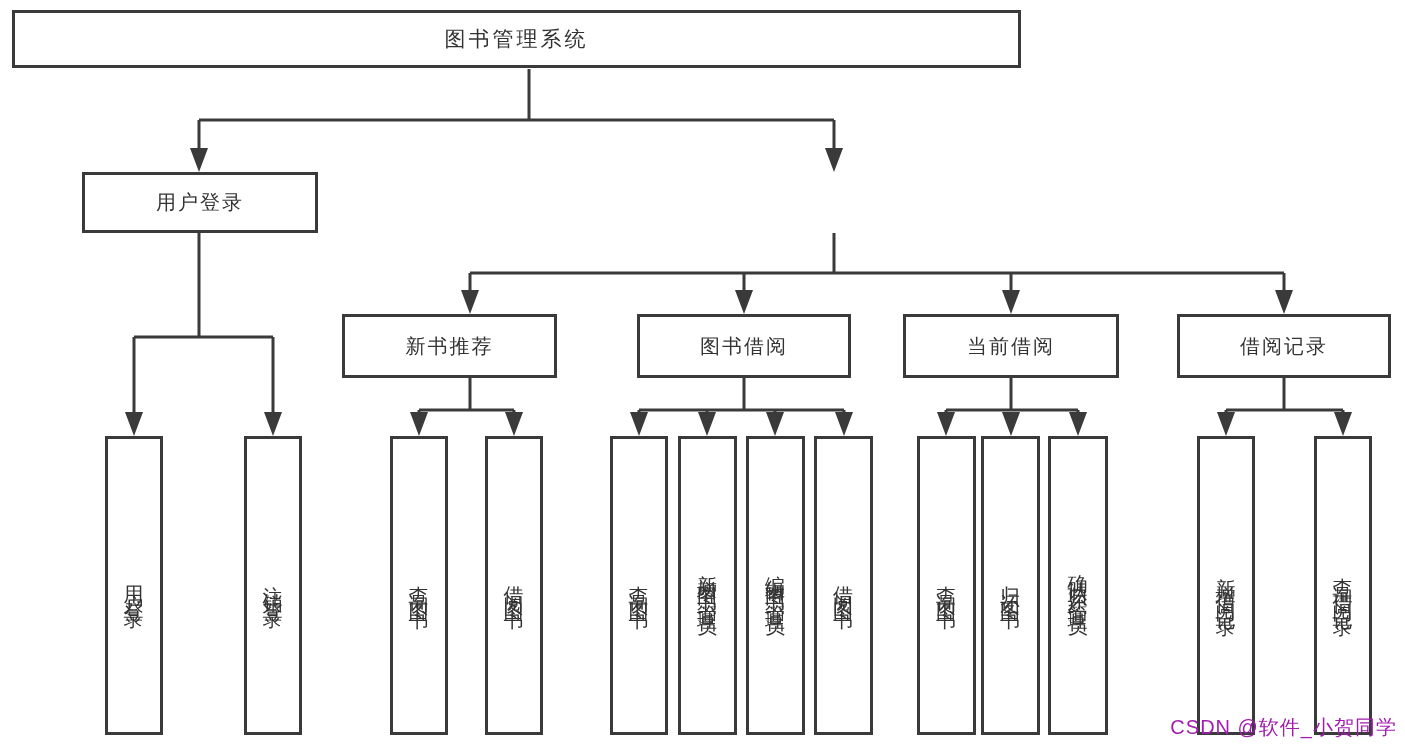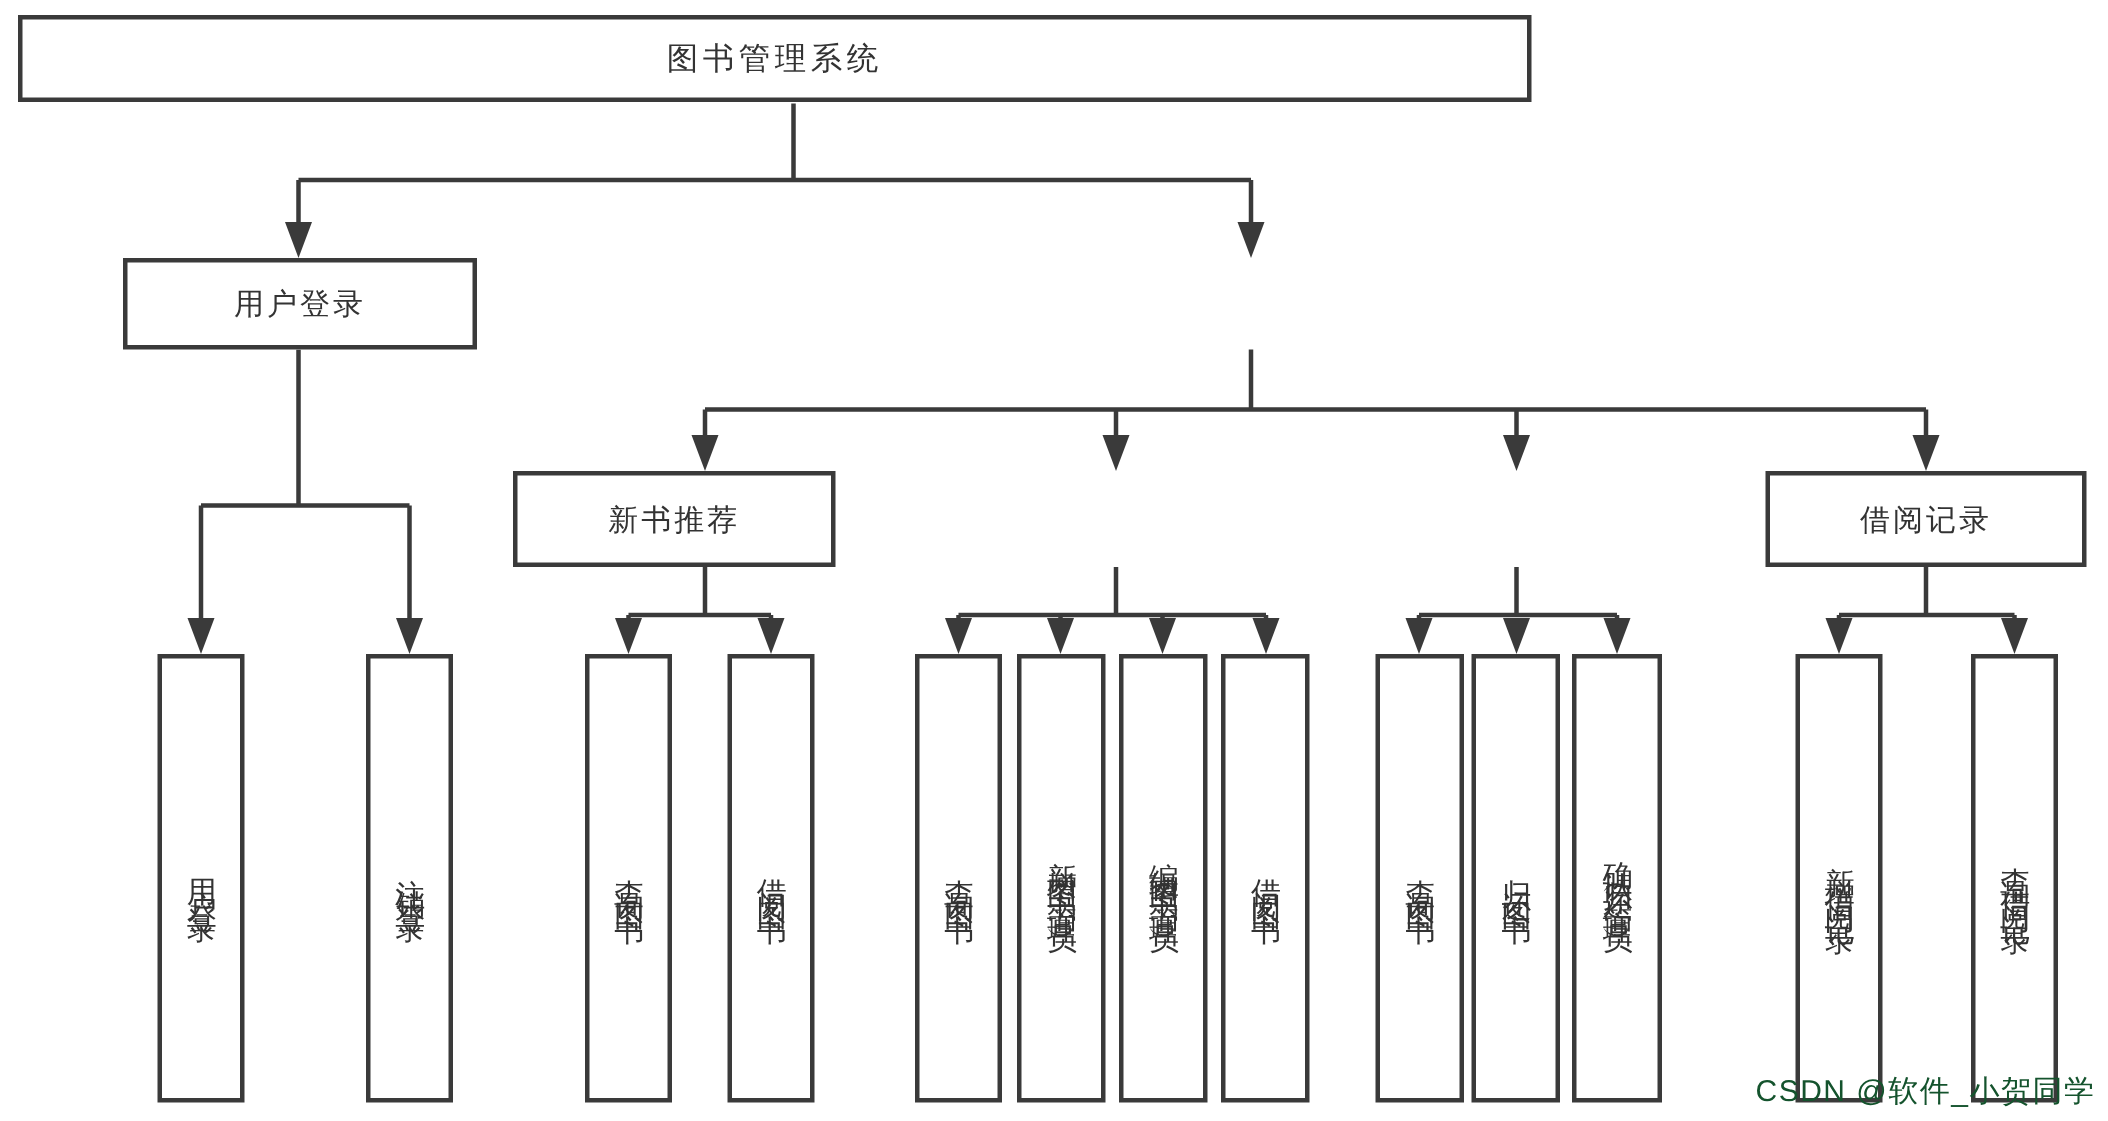--- a/index.html
+++ b/index.html
@@ -15,21 +15,21 @@
     display:flex;align-items:center;justify-content:center;color:#333333;
   }
   .box.h span{font-size:20px;letter-spacing:2px;white-space:nowrap;}
   .box.lv1 span{font-size:21px;letter-spacing:3px;}
   .box.v span{
     writing-mode:vertical-rl;text-orientation:mixed;
     font-size:20px;letter-spacing:8px;line-height:1;white-space:nowrap;
   }
   .box.v.long span{letter-spacing:6px;}
   #watermark{
-    position:absolute;right:8px;bottom:6px;color:#14532d;
+    position:absolute;right:8px;bottom:6px;color:#a21caf;
     font-size:20px;letter-spacing:1px;white-space:nowrap;
   }
 </style>
 </head>
 <body>
 
 <div id="canvas">
 
   <svg id="connectors" width="1405" height="747" viewBox="0 0 1405 747" aria-hidden="true">
     <path class="ln" d="
@@ -56,20 +56,26 @@
   <div class="box h lv1" style="left:12px;top:10px;width:1009px;height:58px">
     <span>图书管理系统</span>
   </div>
 
   <div class="box h" style="left:82px;top:172px;width:236px;height:61px">
     <span>用户登录</span>
   </div>
 
   <div class="box h" style="left:342px;top:314px;width:215px;height:64px">
     <span>新书推荐</span>
+  </div>
+  <div class="box h" style="left:637px;top:314px;width:214px;height:64px">
+    <span>图书借阅</span>
+  </div>
+  <div class="box h" style="left:903px;top:314px;width:216px;height:64px">
+    <span>当前借阅</span>
   </div>
   <div class="box h" style="left:1177px;top:314px;width:214px;height:64px">
     <span>借阅记录</span>
   </div>
 
   <div class="box v" style="left:105px;top:436px;width:58px;height:299px">
     <span>用户登录</span>
   </div>
   <div class="box v" style="left:244px;top:436px;width:58px;height:299px">
     <span>注销登录</span>

